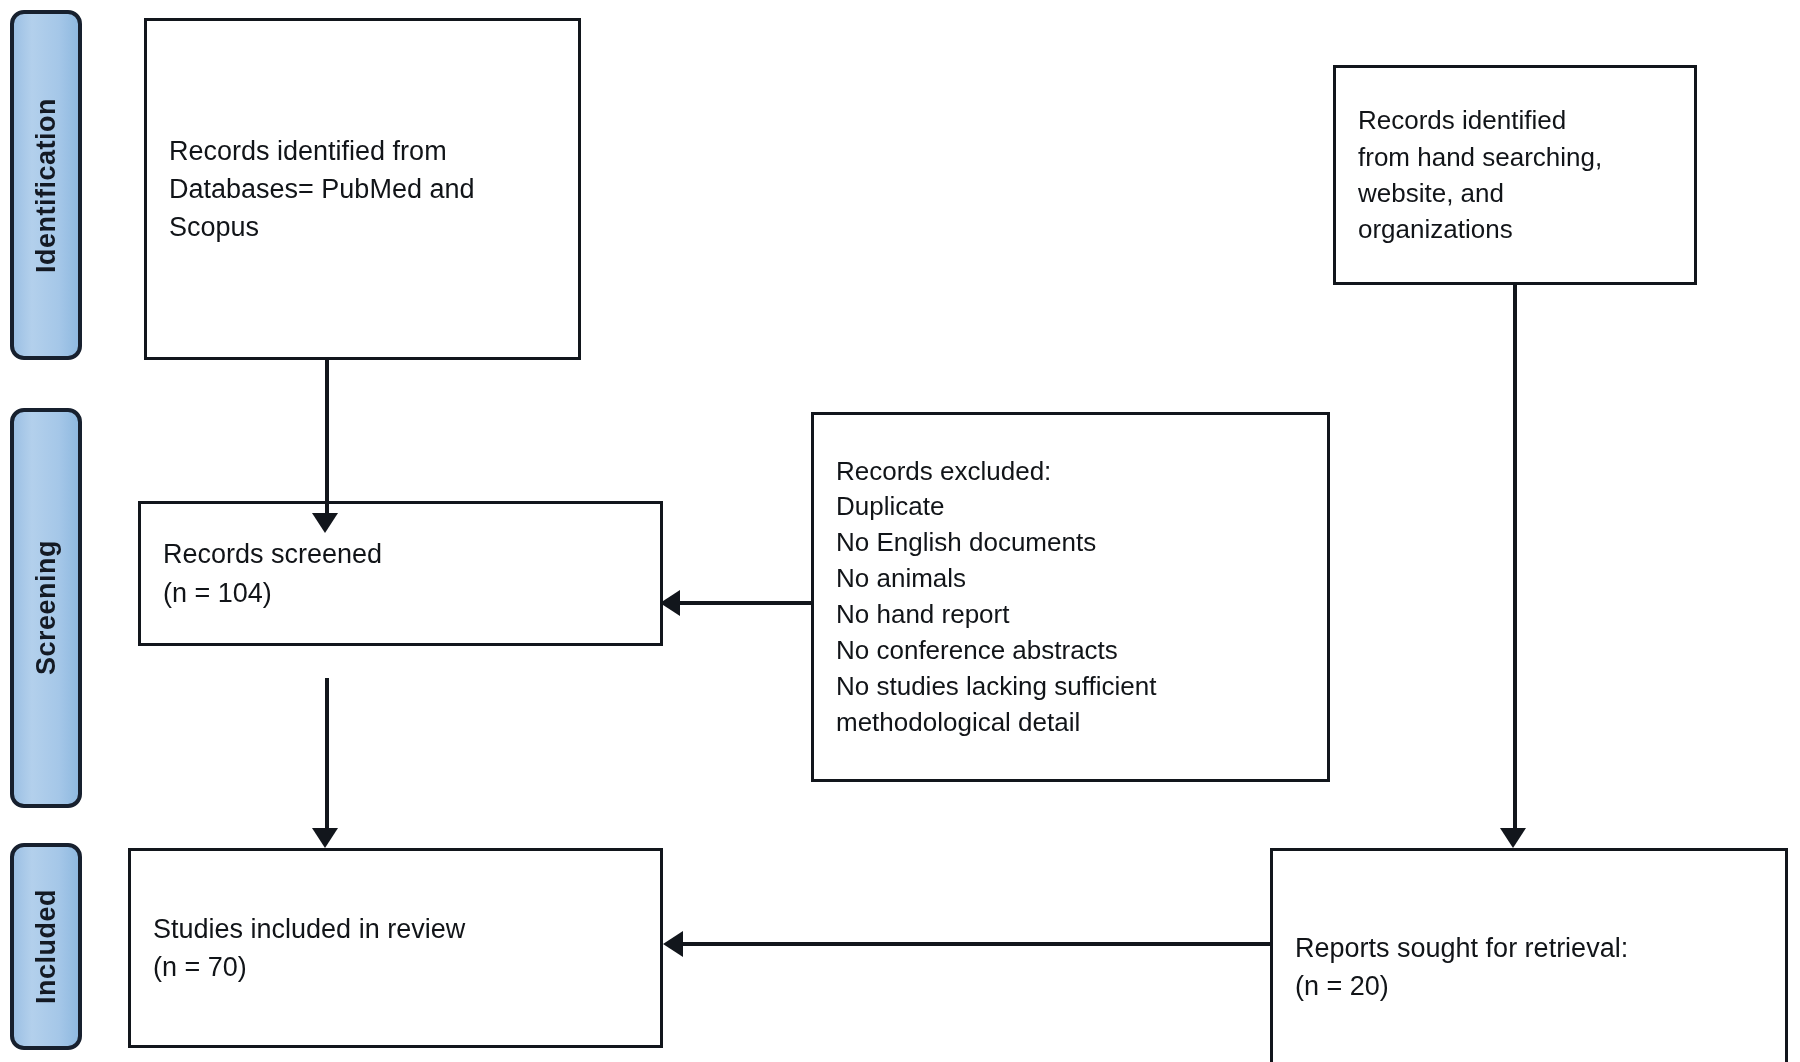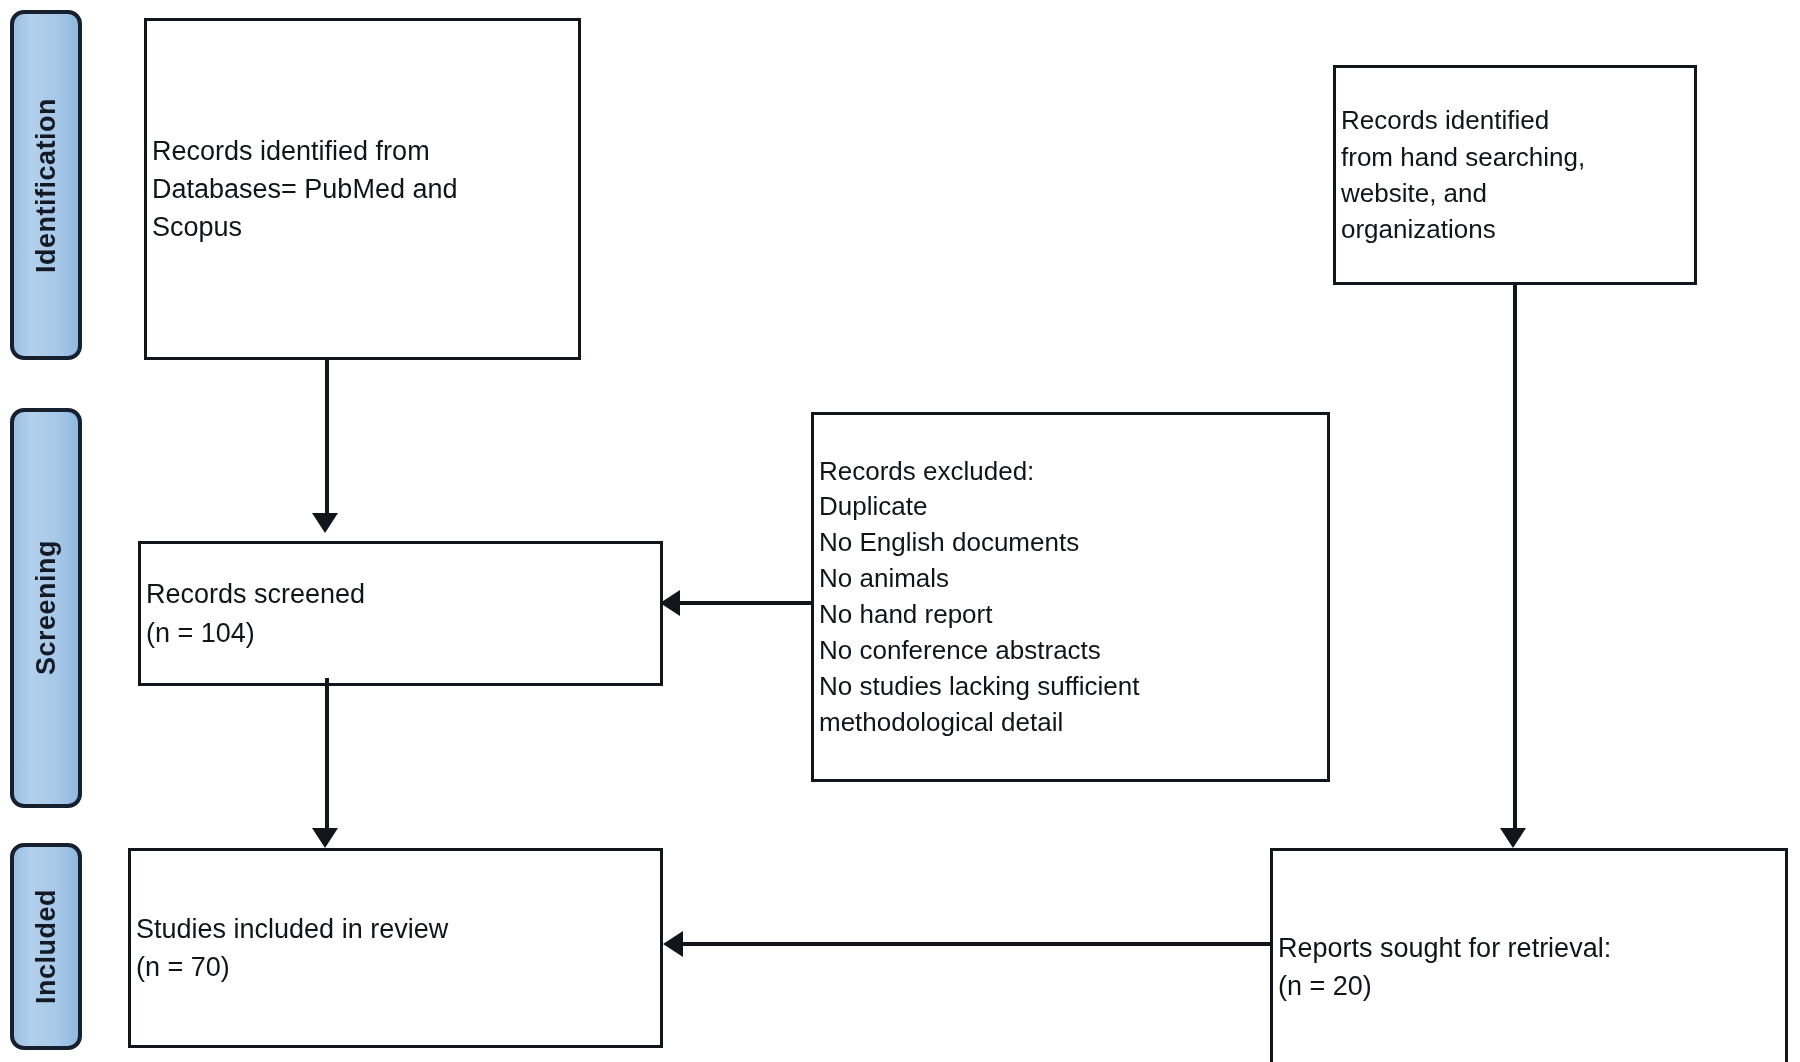--- a/index.html
+++ b/index.html
@@ -45,30 +45,30 @@
   
   .flow-box {
     position: absolute;
     background: #ffffff;
     border: 3px solid #12161c;
     box-sizing: border-box;
     display: flex;
     align-items: center;
   }
   .flow-box .box-text {
-    padding: 0 5px;
+    padding: 0 22px;
     font-size: 27px;
     line-height: 1.42;
     color: #111418;
     white-space: pre-line;
   }
 
   #box-identified-db   { left: 144px;  top: 18px;   width: 437px; height: 342px; }
   #box-identified-hand { left: 1333px; top: 65px;   width: 364px; height: 220px; }
-  #box-screened        { left: 138px;  top: 541px;  width: 525px; height: 145px; }
+  #box-screened        { left: 138px;  top: 501px;  width: 525px; height: 145px; }
   #box-excluded        { left: 811px;  top: 412px;  width: 519px; height: 370px; }
   #box-included        { left: 128px;  top: 848px;  width: 535px; height: 200px; }
   #box-reports-sought  { left: 1270px; top: 848px;  width: 518px; height: 238px; }
 
   #box-excluded .box-text { font-size: 26px; line-height: 1.38; }
   #box-identified-hand .box-text { font-size: 26px; line-height: 1.40; }
   #box-reports-sought .box-text { font-size: 27px; line-height: 1.42; }
 
   
   .conn {

